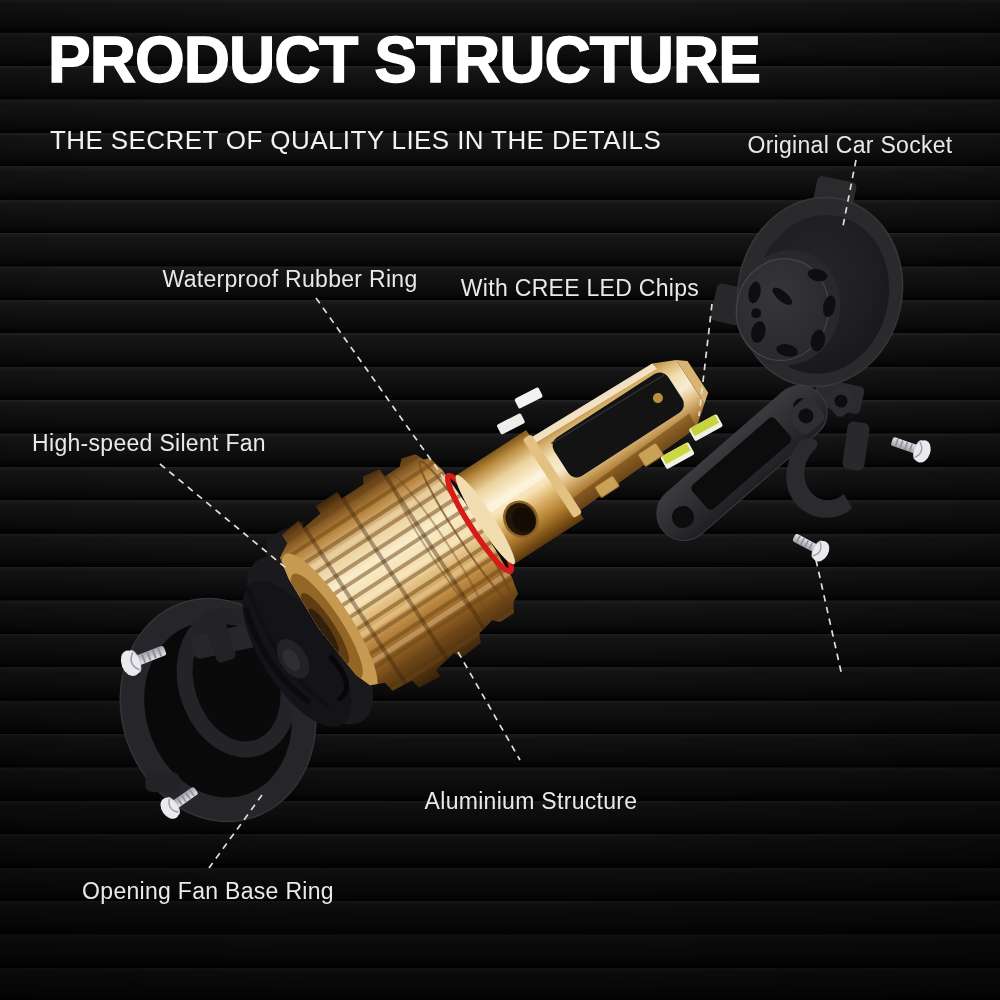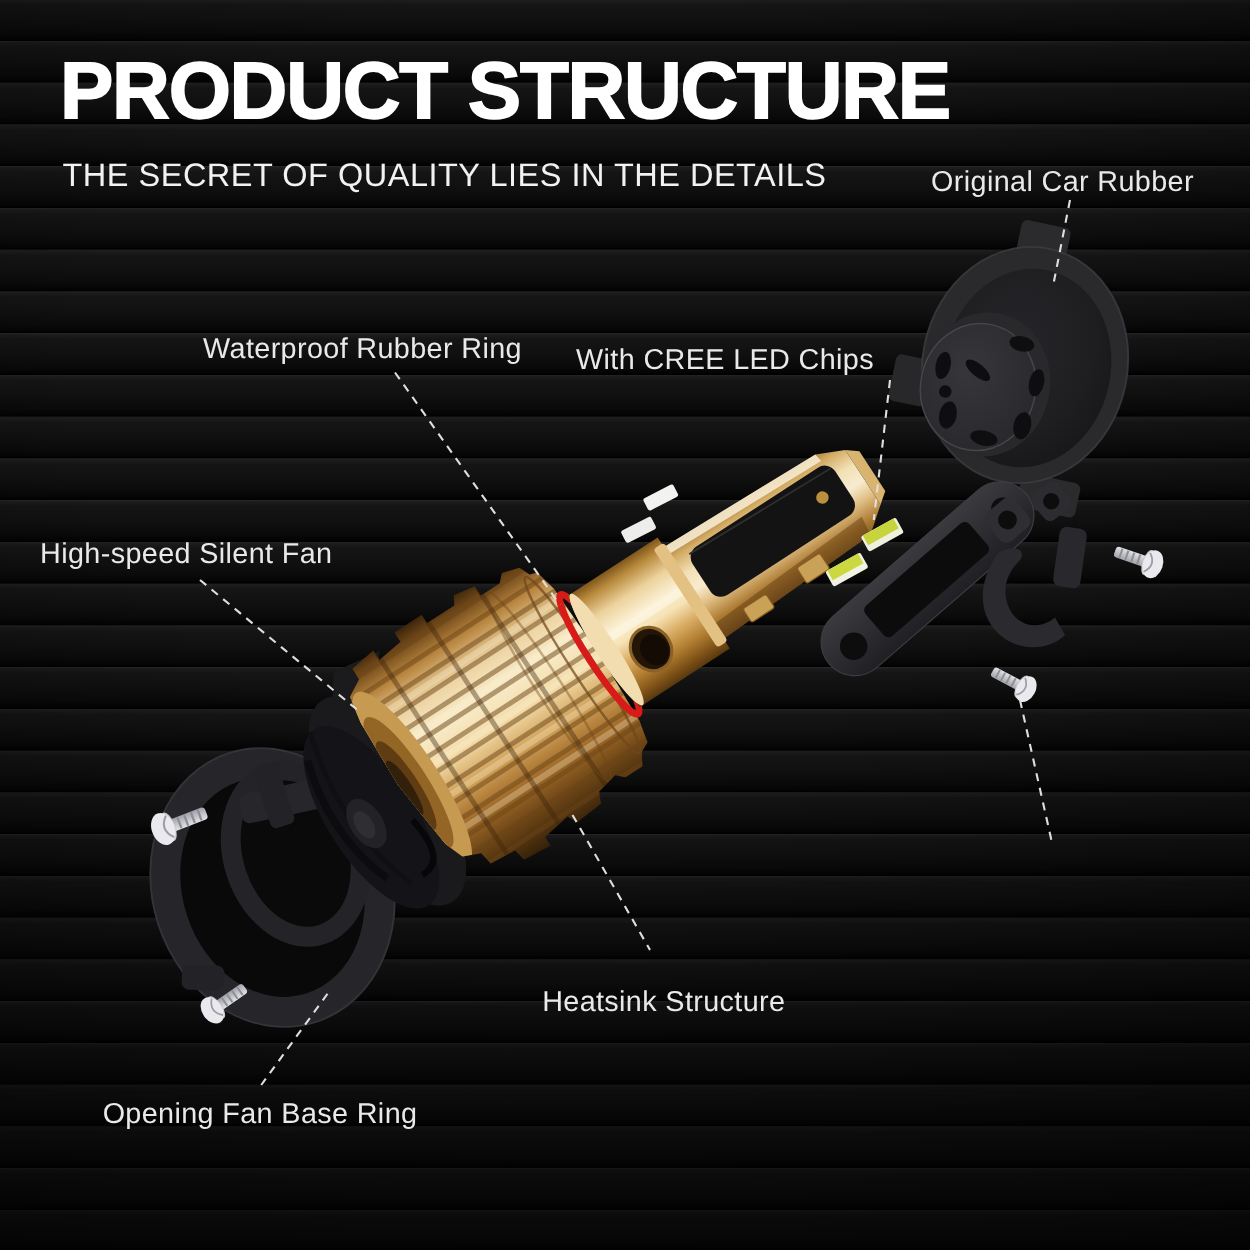--- a/index.html
+++ b/index.html
@@ -10,21 +10,21 @@
     background-color:#050505;
     background-image:
       radial-gradient(ellipse 130% 100% at 46% 30%, rgba(0,0,0,0) 30%, rgba(0,0,0,0.42) 62%, rgba(0,0,0,0.82) 100%),
       repeating-linear-gradient(180deg,
         #1e1e1e 0px, #151515 4px, #101010 16px,
         #0a0a0a 26px, #040404 31px, #000000 32.4px, #262626 33.0px, #1e1e1e 33.4px);
     font-family:"Liberation Sans","DejaVu Sans",sans-serif;
   }
   svg.scene{position:absolute;left:0;top:0;width:1000px;height:1000px;display:block;}
   .page-title{
-    position:absolute;left:48px;top:40px;
+    position:absolute;left:48px;top:28px;
     font-size:64px;font-weight:700;letter-spacing:-1px;line-height:1;
     color:#ffffff;-webkit-text-stroke:1.4px #ffffff;
     white-space:nowrap;
   }
   .page-subtitle{
     position:absolute;left:50px;top:126px;
     font-size:26px;font-weight:400;letter-spacing:0.4px;line-height:1.1;
     color:#f2f2f2;white-space:nowrap;text-align:center;
   }
   .callout{
@@ -279,22 +279,22 @@
       <line x1="160" y1="464" x2="286" y2="568"></line>
       <line x1="816" y1="560" x2="842" y2="676"></line>
       <line x1="458" y1="652" x2="520" y2="760"></line>
       <line x1="262" y1="795" x2="209" y2="868"></line>
     </g>
   </svg>
 
   <div class="page-title">PRODUCT STRUCTURE</div>
   <div class="page-subtitle">THE SECRET OF QUALITY LIES IN THE DETAILS</div>
 
-  <div class="callout" style="left:850px;top:145px">Original Car Rubber</div>
+  <div class="callout" style="left:850px;top:145px">Original Car Socket</div>
   <div class="callout" style="left:290px;top:279px">Waterproof Rubber Ring</div>
   <div class="callout" style="left:149px;top:443px">High-speed Silent Fan</div>
   <div class="callout" style="left:580px;top:288px">With CREE LED Chips</div>
   <div class="callout" style="left:531px;top:801px">
-    <span>Heatsink Structure</span>
+    <span>Aluminium Structure</span>
   </div>
   <div class="callout" style="left:208px;top:891px">Opening Fan Base Ring</div>
 
 </div>
 
 </body></html>

